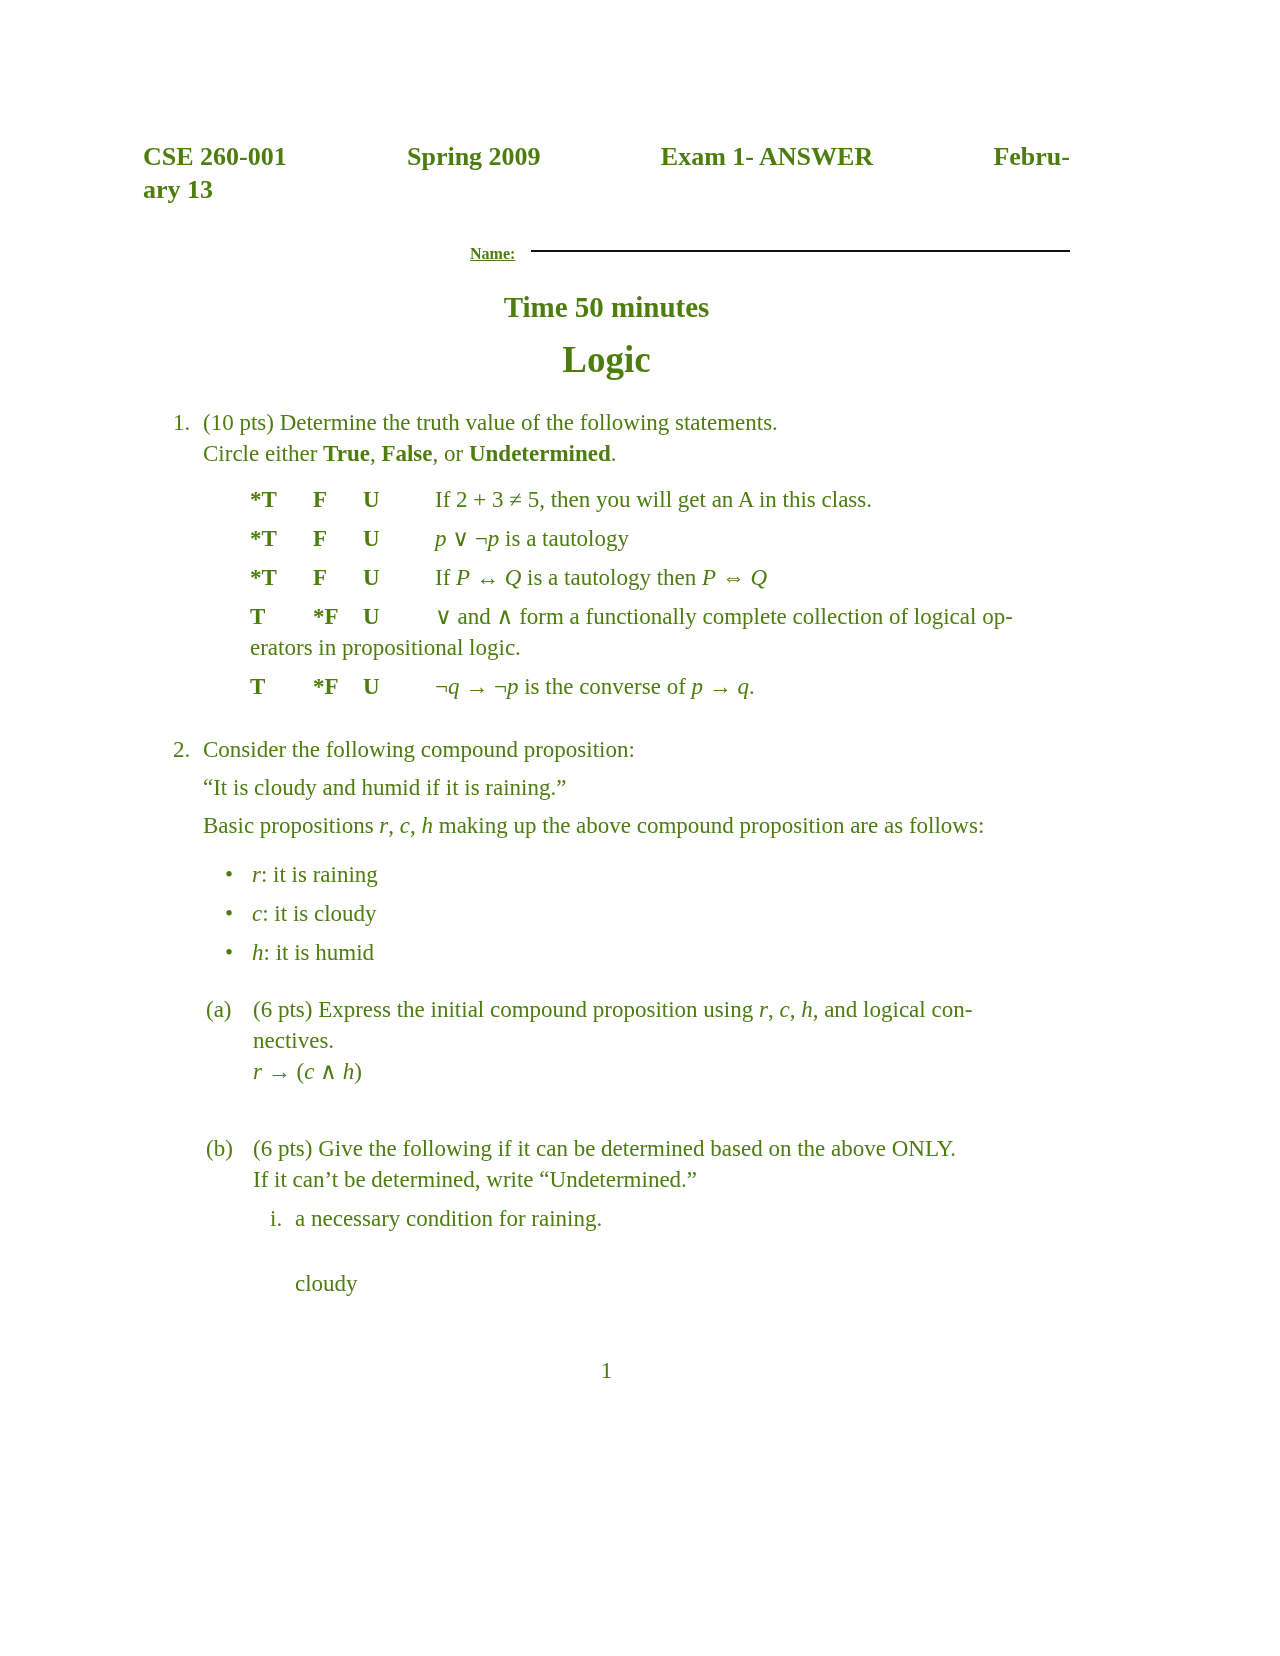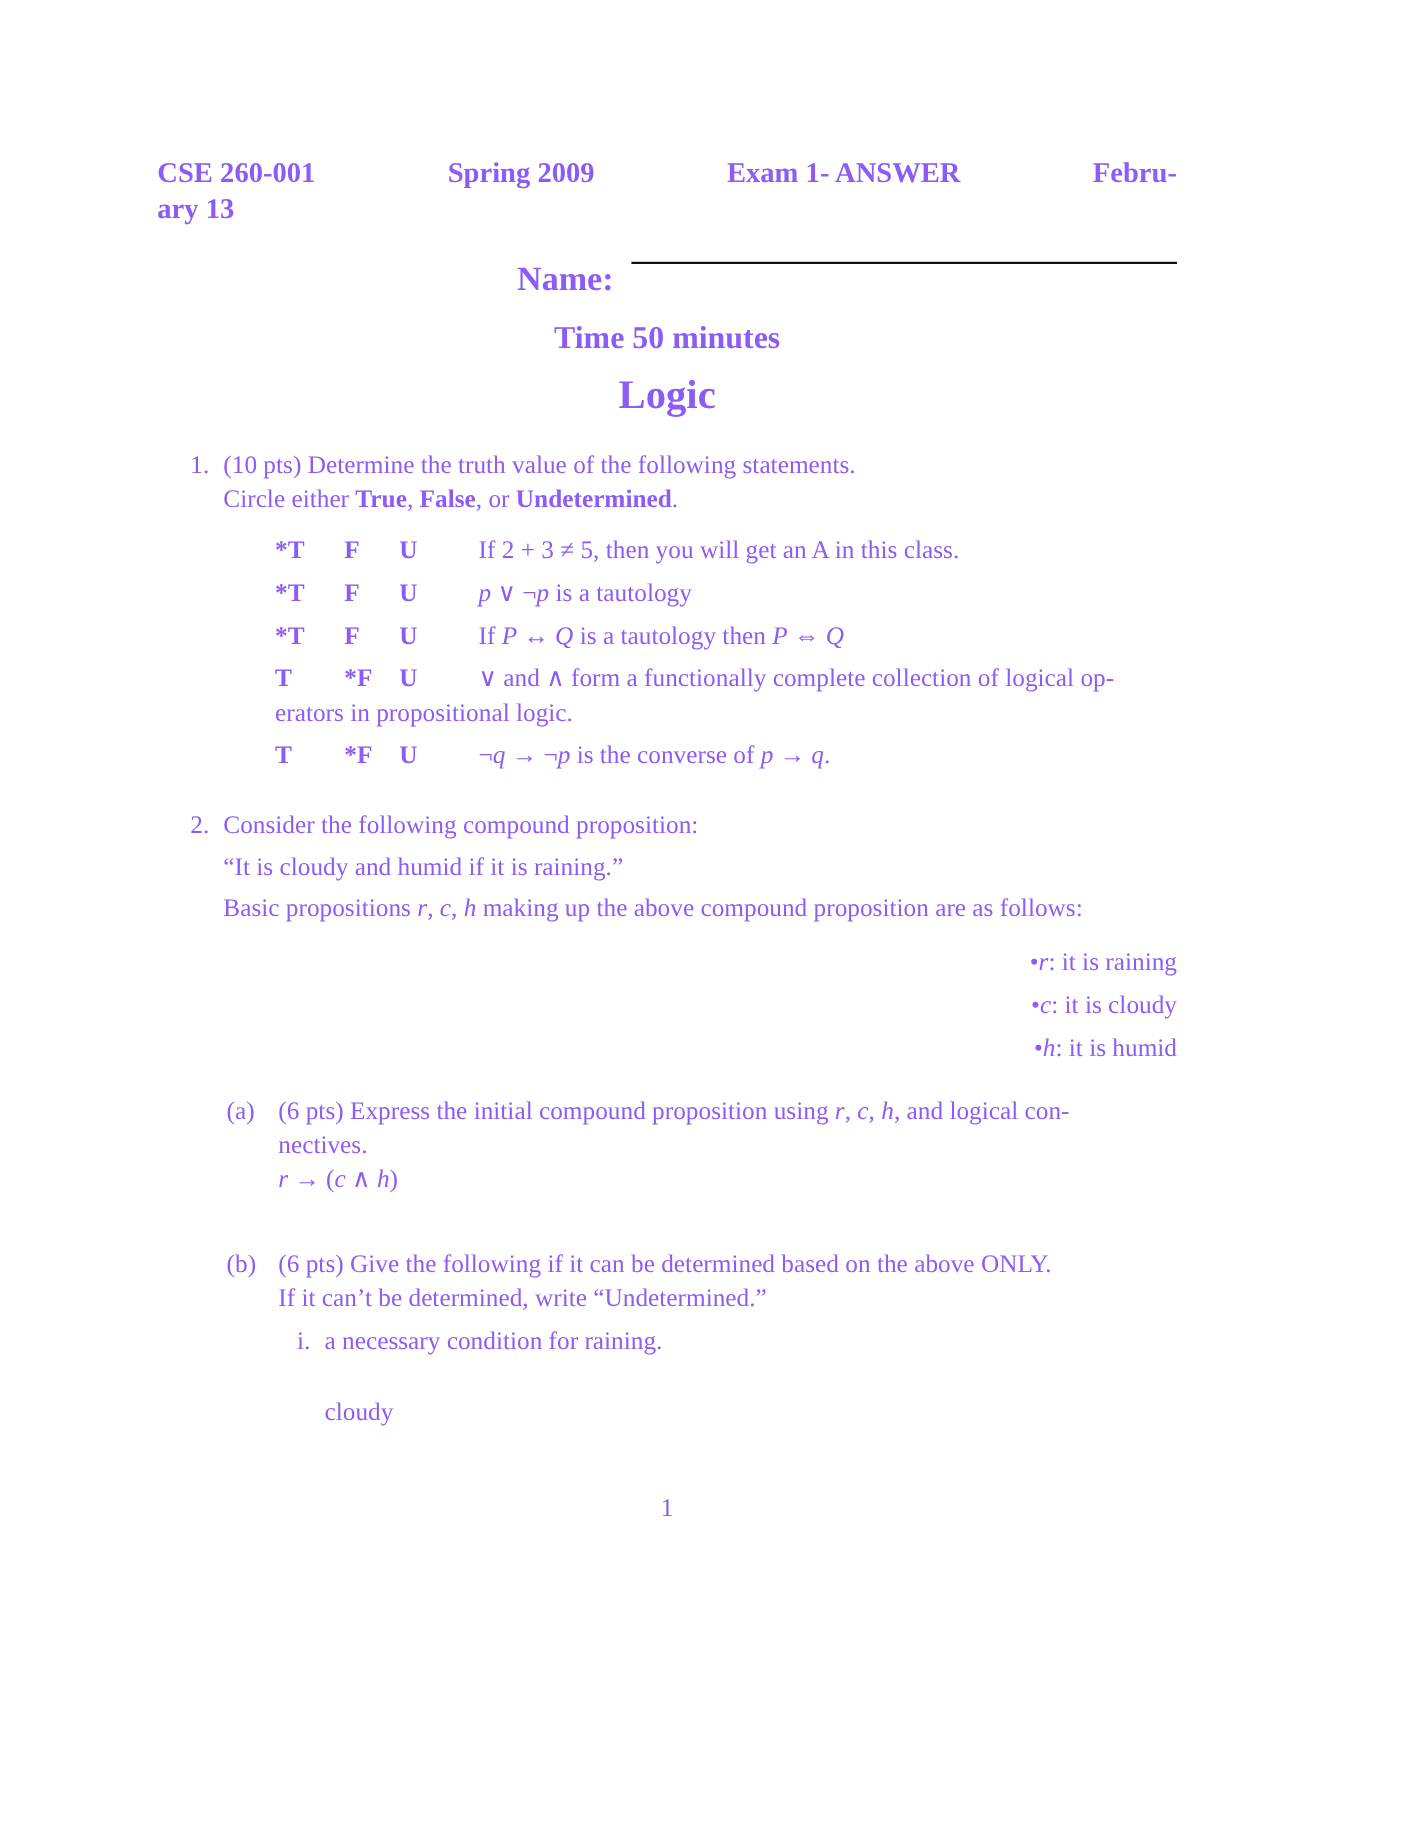--- a/index.html
+++ b/index.html
@@ -4,40 +4,41 @@
 <style>
   * { margin: 0; padding: 0; box-sizing: border-box; }
   html, body { background: #e8e8e8; }
   body { font-family: "Liberation Serif", "DejaVu Serif", serif; }
 
   .page {
     width: 1280px;
     height: 1656px;
     margin: 0 auto;
     background: #ffffff;
-    color: #8b5cf6;
+    color: #4d7c0f;
     padding: 140px 210px 0 143px;
     font-size: 23px;
     line-height: 31px;
     position: relative;
   }
 
   
   .exam-header { font-weight: bold; font-size: 26px; line-height: 33px; }
   .header-line1 { display: flex; justify-content: space-between; }
 
   
   .name-row {
     margin-top: 32px;
     display: flex;
-    align-items: flex-start;
+    align-items: center;
     padding-left: 327px;
     font-weight: bold;
-    font-size: 31px;
+    font-size: 16px;
     line-height: 31px;
+    text-decoration: underline;
   }
   .name-line {
     flex: 1;
     border-bottom: 2px solid #111;
     margin-left: 16px;
     margin-bottom: 5px;
     height: 1px;
   }
 
   
@@ -59,21 +60,21 @@
   .truth-row { margin-bottom: 8px; }
   .mark { font-weight: bold; display: inline-block; }
   .mark-1 { width: 63px; }
   .mark-2 { width: 50px; }
   .mark-3 { width: 72px; }
 
   
   .p2-quote { margin-top: 7px; }
   .p2-basic { margin-top: 7px; }
   .bullets { margin-top: 18px; margin-left: 22px; }
-  .bullet-item { margin-bottom: 8px; text-align: right; }
+  .bullet-item { margin-bottom: 8px; }
   .bullet { display: inline-block; width: 27px; }
   .bullet::before { content: "\2022"; }
 
   .part { display: flex; margin-top: 26px; }
   .part-b { margin-top: 46px; }
   .part-label { width: 47px; flex: none; margin-left: 3px; }
   .part-body { flex: 1; min-width: 0; }
   .answer { margin-top: 0; }
   .sub-item { margin-top: 8px; margin-left: 17px; }
   .sub-label { display: inline-block; width: 25px; }

